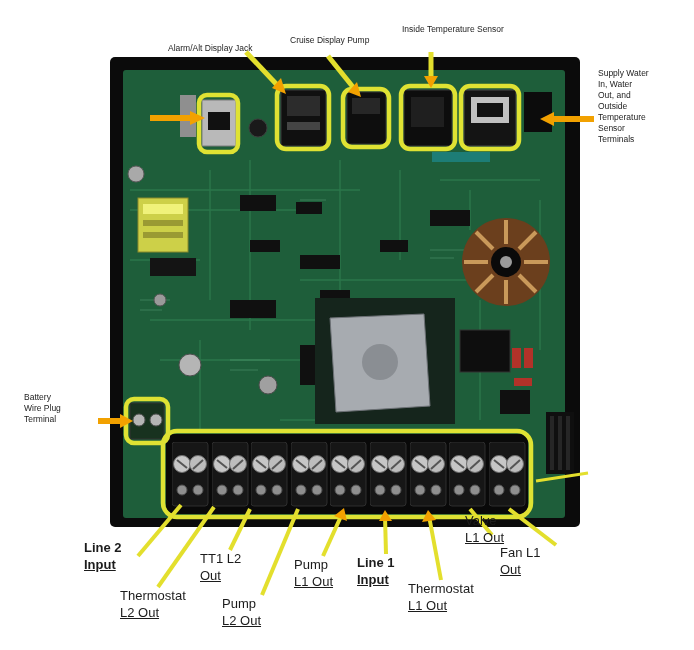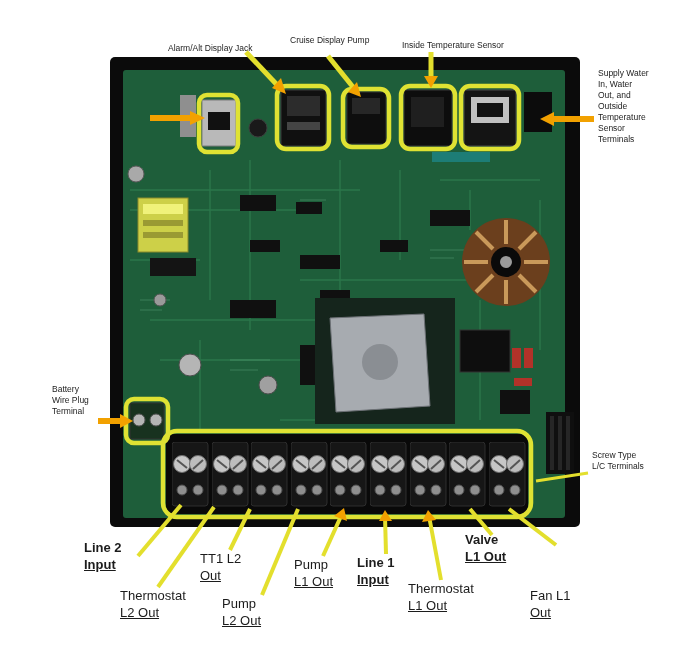--- a/index.html
+++ b/index.html
@@ -214,36 +214,34 @@
       <polygon points="385,510 379,521 392,521"></polygon>
       <polygon points="428,510 422,522 436,520"></polygon>
     </g>
   </svg>
 
 
   <div class="lbl" style="left:168px;top:31px;width:170px;margin-top:12px;">Alarm/Alt Display Jack</div>
 
   <div class="lbl" style="left:290px;top:35px;width:140px;">Cruise Display Pump</div>
 
-  <div class="lbl" style="left:402px;top:40px;width:150px;">Inside Temperature Sensor</div>
+  <div class="lbl" style="left:402px;top:24px;width:150px;">Inside Temperature Sensor</div>
 
   <div class="lbl" style="left:598px;top:68px;width:92px;">Supply Water
 In, Water
 Out, and
 Outside
 Temperature
 Sensor
 Terminals</div>
 
-  <div class="lbl" style="left:24px;top:384px;width:74px;margin-left:28px;">Battery
+  <div class="lbl" style="left:24px;top:392px;width:74px;">Battery
 Wire Plug
 Terminal</div>
 
-  <div class="lbl" style="left:592px;top:450px;width:100px;">Screw Type
-L/C Terminals</div>
 
   <div class="tlbl bold" style="left:84px;top:540px;width:58px;">
     <span>Line 2</span>
     <span class="u">Input</span>
   </div>
   <div class="tlbl" style="left:120px;top:588px;width:68px;">
     <span>Thermostat</span>
     <span class="u">L2 Out</span>
   </div>
   <div class="tlbl" style="left:200px;top:551px;width:54px;">
@@ -259,22 +257,22 @@
     <span class="u">L1 Out</span>
   </div>
   <div class="tlbl bold" style="left:357px;top:555px;width:56px;">
     <span>Line 1</span>
     <span class="u">Input</span>
   </div>
   <div class="tlbl" style="left:408px;top:581px;width:70px;">
     <span>Thermostat</span>
     <span class="u">L1 Out</span>
   </div>
-  <div class="tlbl" style="left:465px;top:532px;width:54px;font-weight:bold;">
+  <div class="tlbl" style="left:465px;top:513px;width:54px;">
     <span>Valve</span>
     <span class="u">L1 Out</span>
   </div>
-  <div class="tlbl" style="left:530px;top:545px;width:54px;margin-top:43px;">
+  <div class="tlbl" style="left:500px;top:545px;width:54px;">
     <span>Fan L1</span>
     <span class="u">Out</span>
   </div>
 
 </div>
 
 </body></html>

